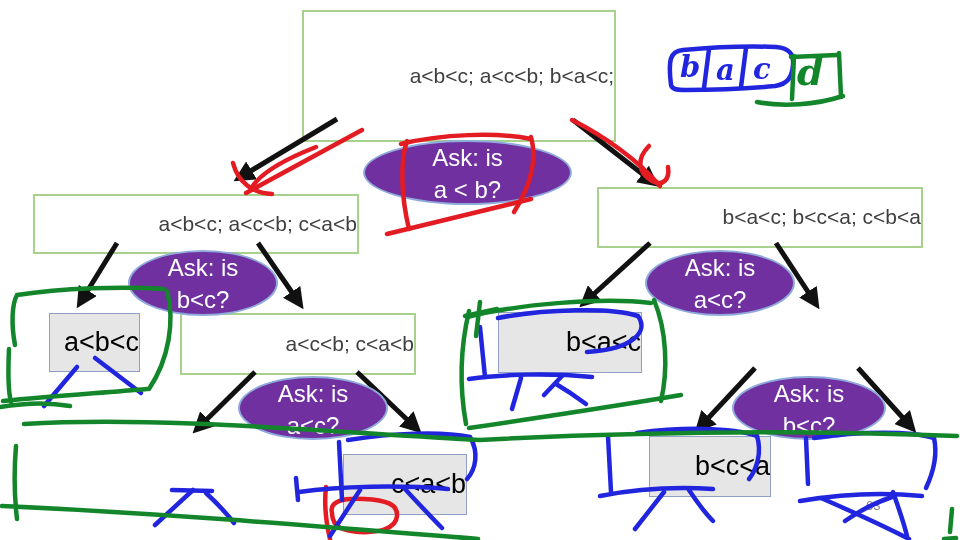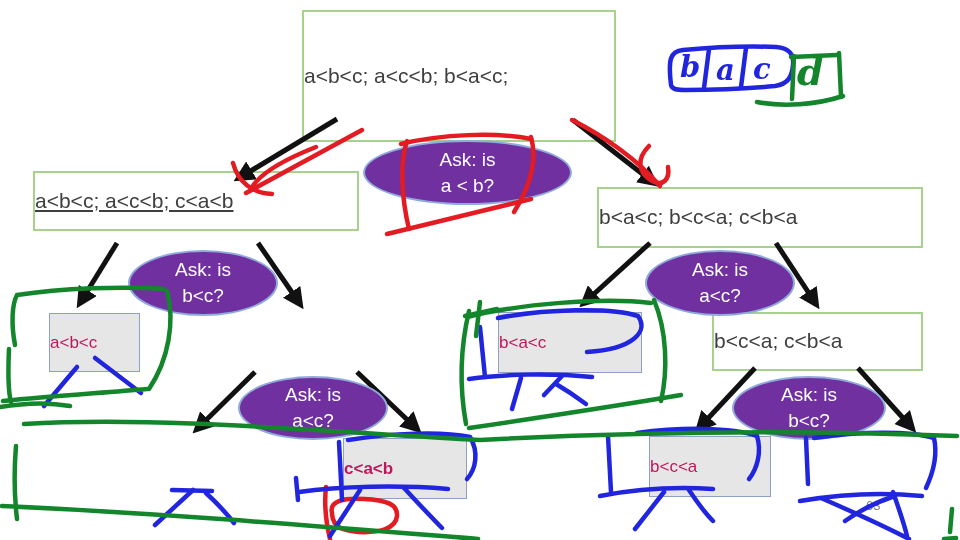--- a/index.html
+++ b/index.html
@@ -1,58 +1,58 @@
 <!DOCTYPE html>
 <html><head>
 <meta charset="utf-8">
 <style>
   html,body{margin:0;padding:0;background:#fff;}
   .slide{position:relative;width:960px;height:540px;background:#ffffff;overflow:hidden;
          font-family:"Liberation Sans",sans-serif;}
   
   .gbox{position:absolute;background:#ffffff;border:2px solid #A9D18E;z-index:1;
-        display:flex;flex-direction:column;align-items:flex-start;justify-content:center;
+        display:flex;flex-direction:column;align-items:flex-end;justify-content:center;
         color:#3F3F3F;font-size:21px;line-height:1.85;text-align:center;}
   
   .leaf{position:absolute;background:#E7E6E6;border:1.5px solid #8EA0C4;z-index:1;
-        display:flex;align-items:center;justify-content:flex-start;color:#be185d;font-size:17px;}
+        display:flex;align-items:center;justify-content:flex-end;color:#000000;font-size:27px;}
   
   .q{position:absolute;background:#7030A0;border:2.5px solid #8FAADC;border-radius:50%;z-index:3;
-     display:flex;flex-direction:column;align-items:center;justify-content:center;
-     color:#ffffff;font-size:19px;line-height:1.35;text-align:center;}
+     display:flex;flex-direction:column;align-items:center;
+     color:#ffffff;font-size:24px;line-height:1.35;text-align:center;}
   svg.layer{position:absolute;left:0;top:0;z-index:2;pointer-events:none;}
   svg.ink{z-index:4;}
   .hw{position:absolute;z-index:5;font-family:"DejaVu Serif",serif;font-style:italic;
       font-weight:bold;line-height:1;}
   .hw-blue{color:#2126DE;font-size:29px;}
   .hw-green{color:#13862B;font-size:38px;}
   .pagenum{position:absolute;left:866px;top:498px;color:#7F7F7F;font-size:13px;z-index:1;}
 </style>
 </head>
 <body>
 
 <div class="slide">
 
   <div class="gbox" style="left:302px;top:10px;width:310px;height:128px;">
     <span>a&lt;b&lt;c; a&lt;c&lt;b; b&lt;a&lt;c;</span>
   </div>
-  <div class="gbox" style="left:33px;top:171px;width:322px;height:56px;text-decoration:underline;">
+  <div class="gbox" style="left:33px;top:194px;width:322px;height:56px;">
     <span>a&lt;b&lt;c; a&lt;c&lt;b; c&lt;a&lt;b</span>
   </div>
   <div class="gbox" style="left:597px;top:187px;width:322px;height:57px;">
     <span>b&lt;a&lt;c; b&lt;c&lt;a; c&lt;b&lt;a</span>
   </div>
-  <div class="gbox" style="left:712px;top:312px;width:207px;height:55px;">
-    <span>b&lt;c&lt;a; c&lt;b&lt;a</span>
+  <div class="gbox" style="left:180px;top:313px;width:232px;height:58px;">
+    <span>a&lt;c&lt;b; c&lt;a&lt;b</span>
   </div>
 
   <div class="leaf" style="left:49px;top:313px;width:89px;height:57px;">
       <span>a&lt;b&lt;c</span>
     </div>
-  <div class="leaf" style="left:343px;top:438px;width:122px;height:59px;font-weight:bold;">
+  <div class="leaf" style="left:343px;top:454px;width:122px;height:59px;">
       <span>c&lt;a&lt;b</span>
     </div>
   <div class="leaf" style="left:498px;top:312px;width:142px;height:59px;">
       <span>b&lt;a&lt;c</span>
     </div>
   <div class="leaf" style="left:640px;top:436px;width:120px;height:59px;margin-left:9px;">
       <span>b&lt;c&lt;a</span>
     </div>
 
   <svg class="layer" width="960" height="540" viewBox="0 0 960 540">

